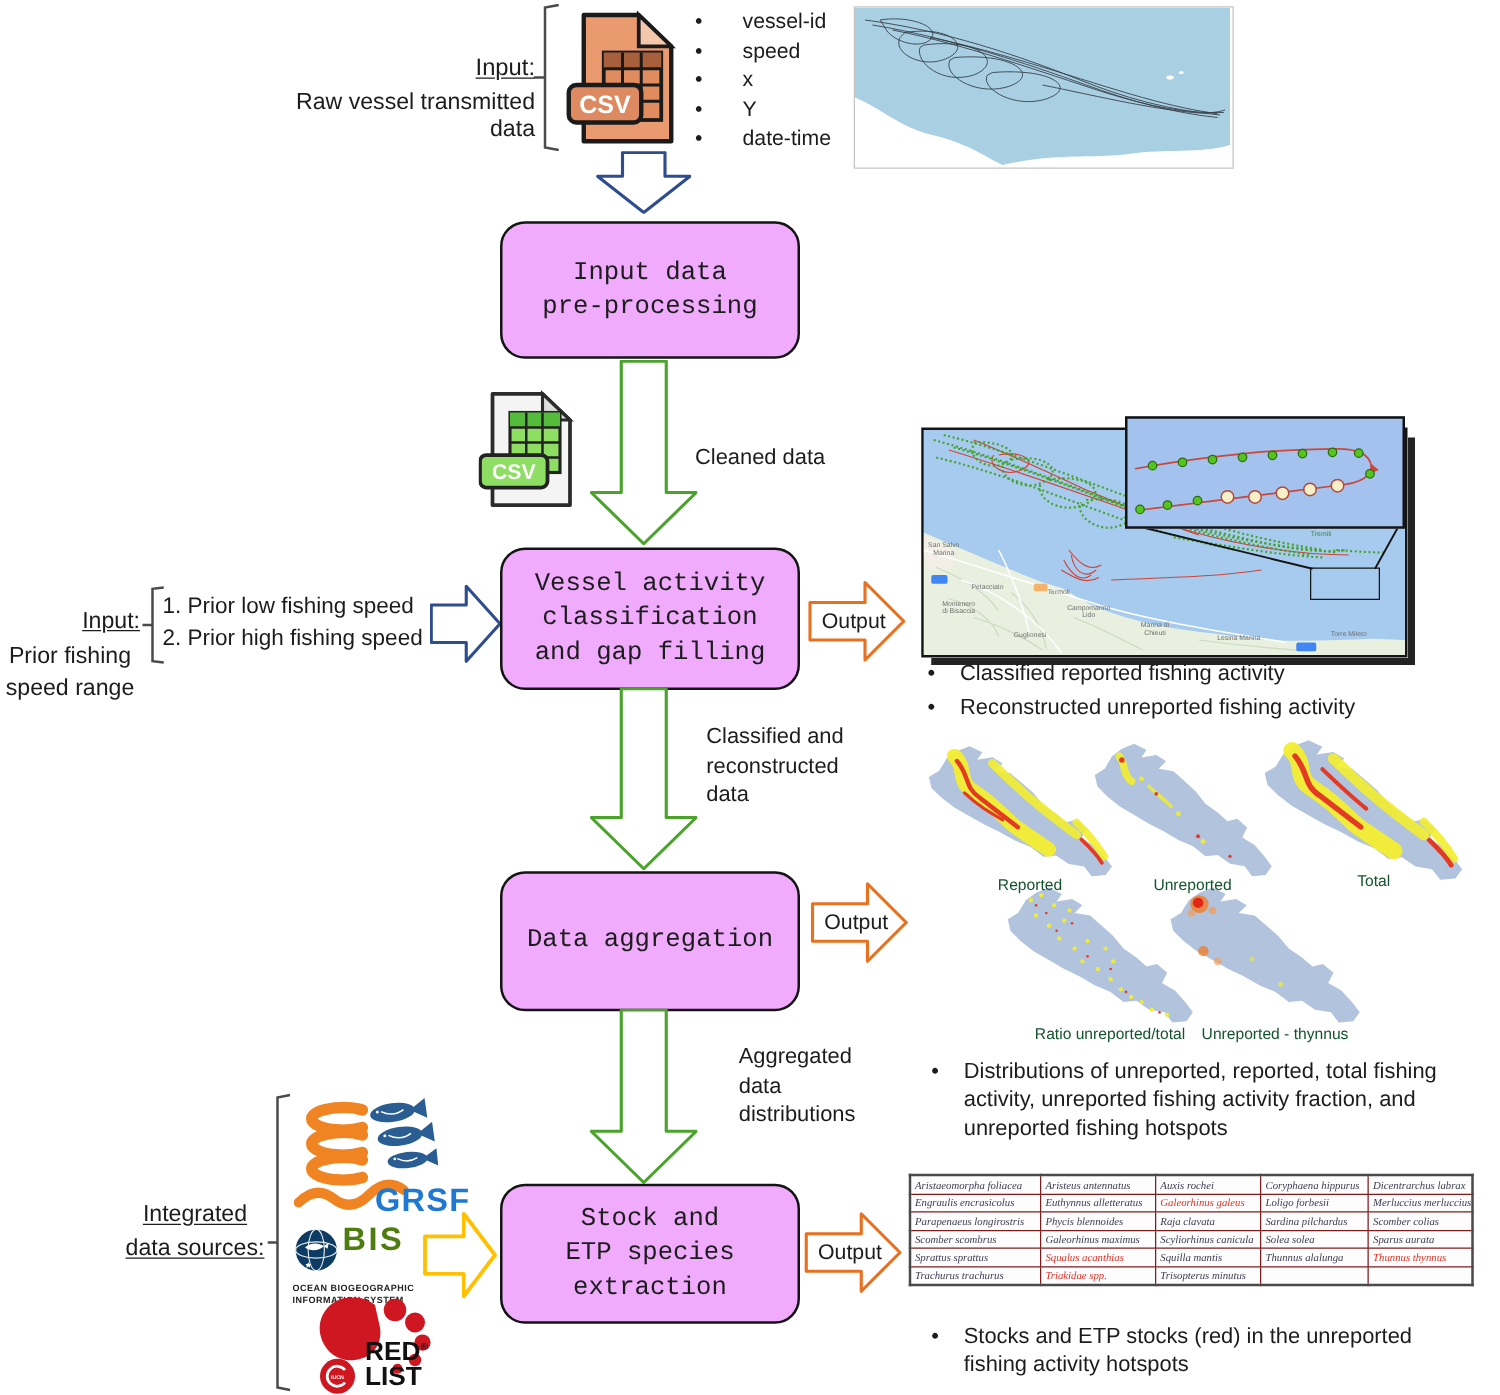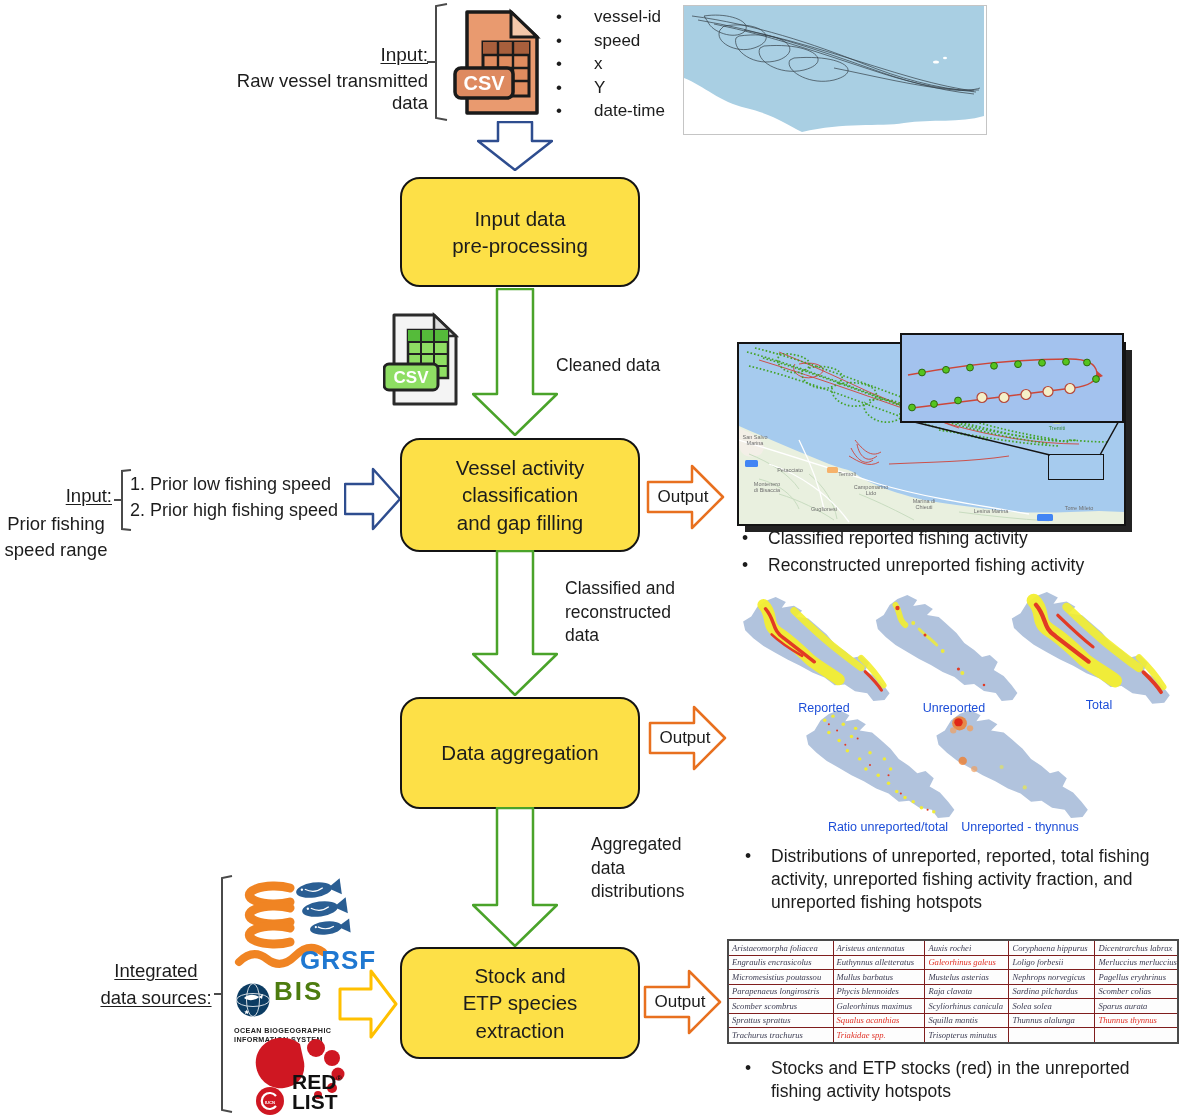--- a/index.html
+++ b/index.html
@@ -2,33 +2,33 @@
 <html><head>
 <meta charset="utf-8">
 <style>
   html,body{margin:0;padding:0;background:#fff;}
   body{font-family:"Liberation Sans",sans-serif;color:#1c1c1c;}
   #stage{position:relative;width:1200px;height:1116px;background:#fff;overflow:hidden;}
   .abs{position:absolute;}
   svg text{font-family:"Liberation Sans",sans-serif;}
   .pre{white-space:pre-line;}
   .ul{text-decoration:underline;text-underline-offset:2px;}
-  .box{position:absolute;background:#fde047;border:2.5px solid #141414;border-radius:20px;
+  .box{position:absolute;background:#f0abfc;border:2.5px solid #141414;border-radius:20px;
        display:flex;align-items:center;justify-content:center;text-align:center;
-       font-size:20.5px;line-height:1.32;white-space:pre-line;}
+       font-size:20.5px;line-height:1.32;white-space:pre-line;font-family:Liberation Mono, monospace;}
   .edge-lbl{position:absolute;font-size:17.5px;line-height:1.35;white-space:pre-line;}
   .bullets{position:absolute;display:flex;flex-direction:column;gap:4px;}
   .bullet-line{display:flex;align-items:flex-start;font-size:17.5px;line-height:1.3;}
   .bullet-line .dot{width:26px;flex:none;}
   .fields .bullet-line{font-size:17px;}
   .fields .bullet-line .dot{width:38px;}
   .out-arrow{position:absolute;width:80px;height:72px;}
   .out-arrow .lbl{position:absolute;left:4px;top:0;width:66px;height:72px;display:flex;
        align-items:center;justify-content:center;font-size:17px;}
-  .minilabel{position:absolute;text-align:center;font-size:12.5px;color:#1d4ed8;}
+  .minilabel{position:absolute;text-align:center;font-size:12.5px;color:#14532d;}
   .maplbl{position:absolute;font-size:5.5px;line-height:1.15;color:#6e6e6e;text-align:center;
        transform:translate(-50%,-50%);white-space:pre-line;}
   .greenlbl{color:#3c8a3c;}
   #classified-map{position:absolute;left:737px;top:342px;width:385px;height:180px;
        border:2.5px solid #141414;box-shadow:7px 7px 0 -1px #232323;}
   #inset-map{position:absolute;left:900px;top:333px;width:220px;height:86px;background:#a3c2ee;
        border:2.5px solid #141414;}
   #inset-rect{position:absolute;left:1048px;top:454px;width:54px;height:24px;border:1.5px solid #141414;}
   #species-table{position:absolute;left:727px;top:939px;width:452px;border-collapse:collapse;
        font-family:"Liberation Serif",serif;font-style:italic;font-size:8.6px;color:#3c3c52;
@@ -473,27 +473,20 @@
           <td>Auxis rochei</td>
           <td>Coryphaena hippurus</td>
           <td>Dicentrarchus labrax</td>
         </tr>
         <tr>
           <td>Engraulis encrasicolus</td>
           <td>Euthynnus alletteratus</td>
           <td class="red">Galeorhinus galeus</td>
           <td>Loligo forbesii</td>
           <td>Merluccius merluccius</td>
-        </tr>
-        <tr>
-          <td>Micromesistius poutassou</td>
-          <td>Mullus barbatus</td>
-          <td>Mustelus asterias</td>
-          <td>Nephrops norvegicus</td>
-          <td>Pagellus erythrinus</td>
         </tr>
         <tr>
           <td>Parapenaeus longirostris</td>
           <td>Phycis blennoides</td>
           <td>Raja clavata</td>
           <td>Sardina pilchardus</td>
           <td>Scomber colias</td>
         </tr>
         <tr>
           <td>Scomber scombrus</td>

